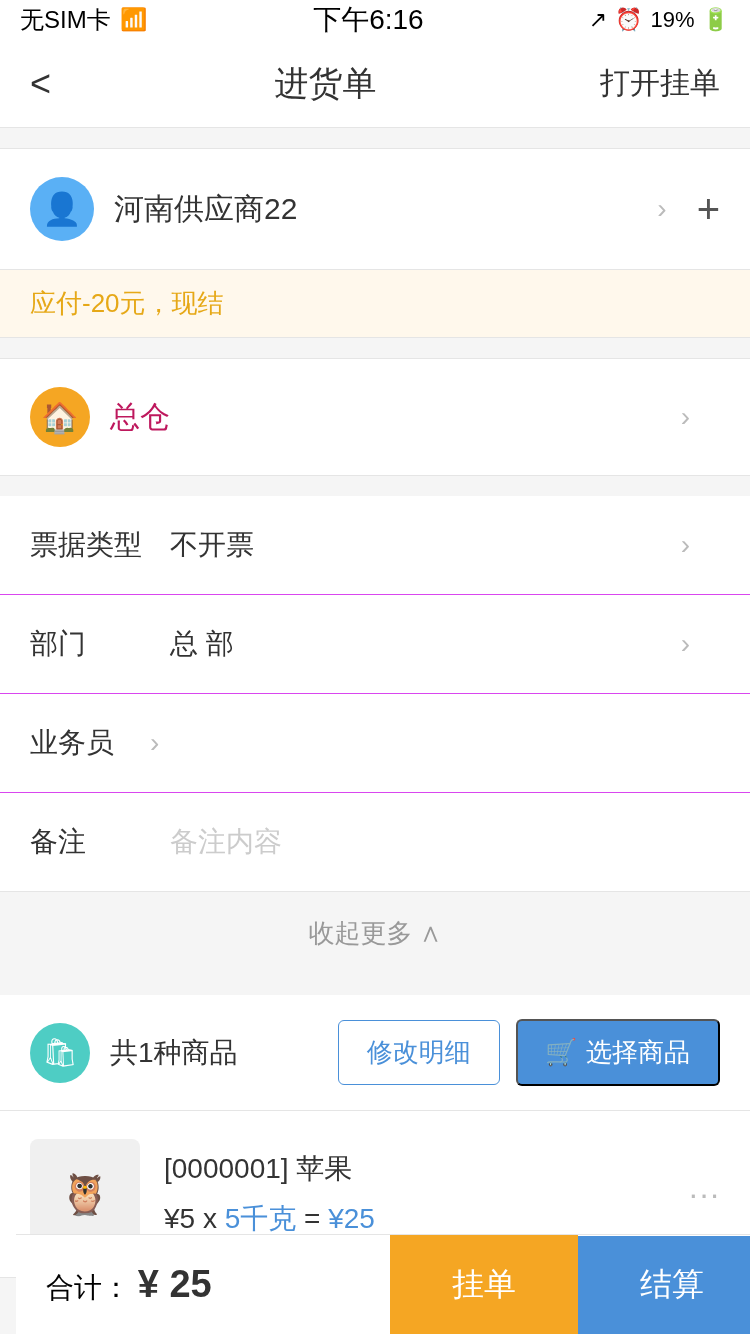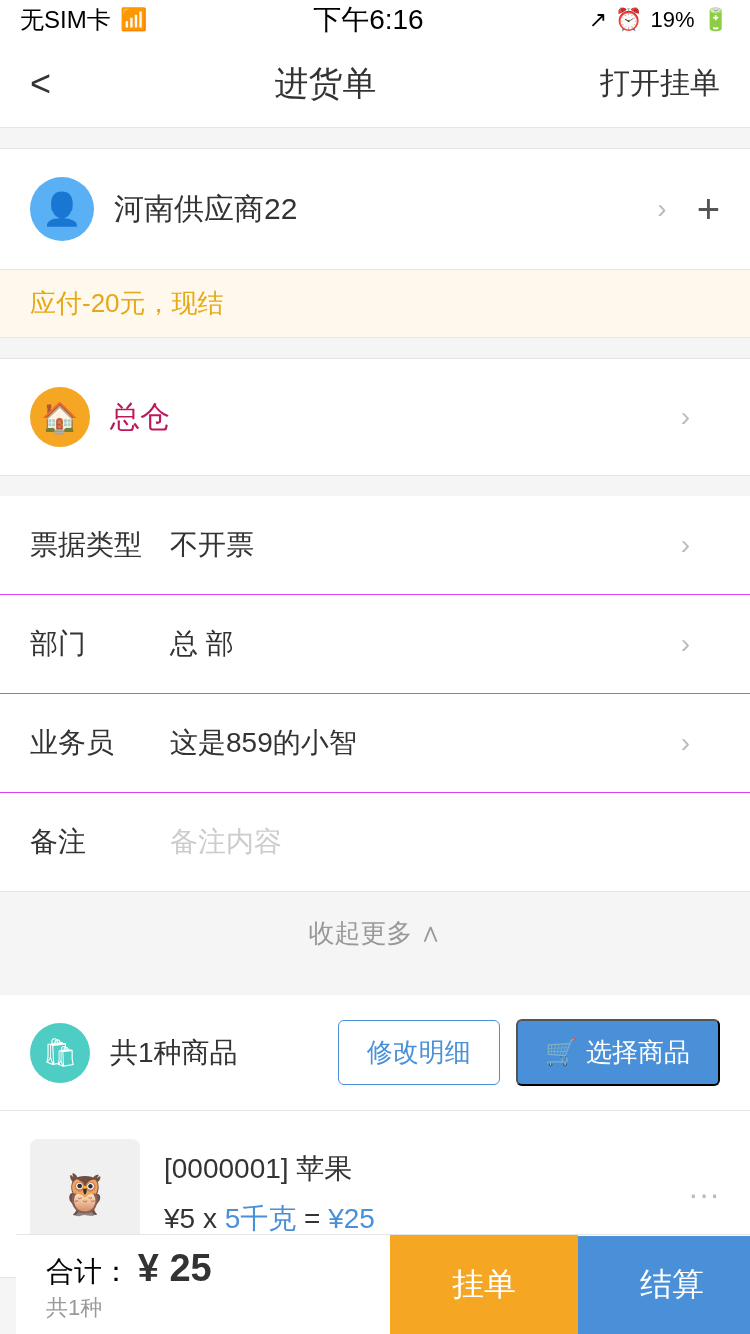--- a/index.html
+++ b/index.html
@@ -368,21 +368,20 @@
     <span class="form-value">不开票</span>
     <span class="chevron">›</span>
   </div>
   <div class="form-row">
     <span class="form-label">部门</span>
     <span class="form-value">总 部</span>
     <span class="chevron">›</span>
   </div>
   <div class="form-row">
     <span class="form-label">业务员</span>
-    <span class="form-value">这是859的小智</span>
     <span class="chevron">›</span>
   </div>
   <div class="form-row">
     <span class="form-label">备注</span>
     <span class="form-placeholder">备注内容</span>
   </div>
 </div>
 
 <div class="collapse-row">收起更多 ∧</div>
 
@@ -421,17 +420,16 @@
 </div>
 
 <div style="height:100px;"></div>
 
 <div class="bottom-bar">
   <div class="total-section">
     <div>
       <span>合计：</span>
       <span class="total-amount">¥ 25</span>
     </div>
-    <div class="total-count">共1种</div>
   </div>
   <div class="btn-suspend">挂单</div>
   <div class="btn-checkout">结算</div>
 </div>
 
 </body></html>

